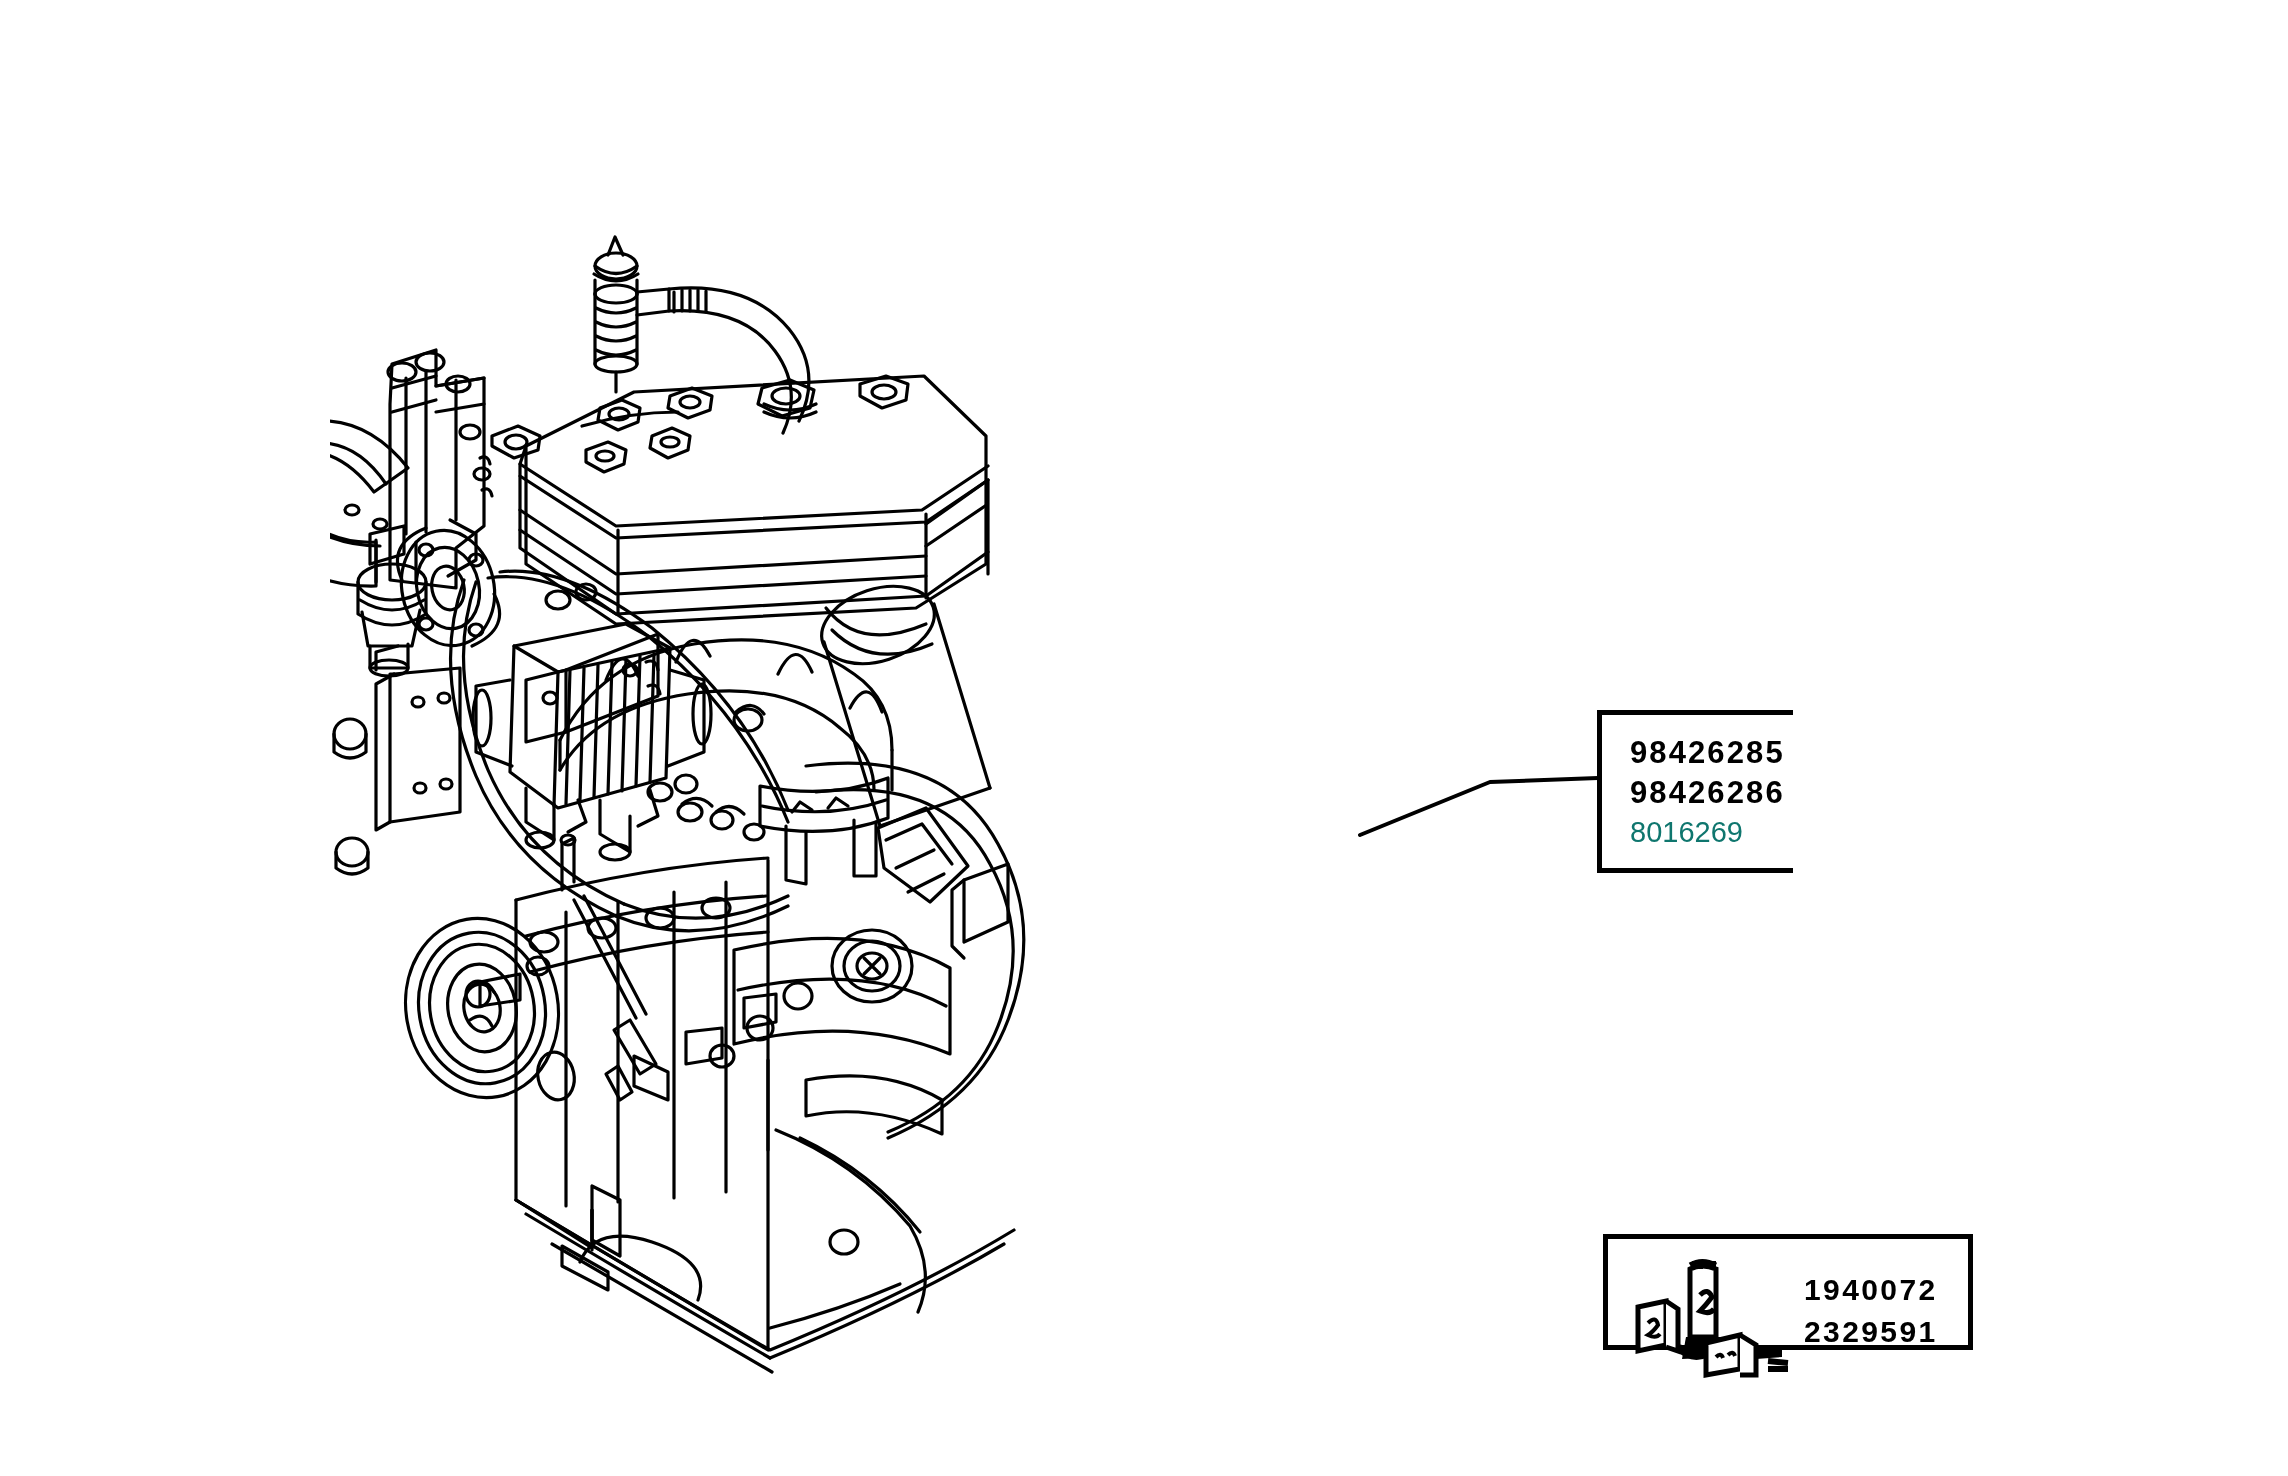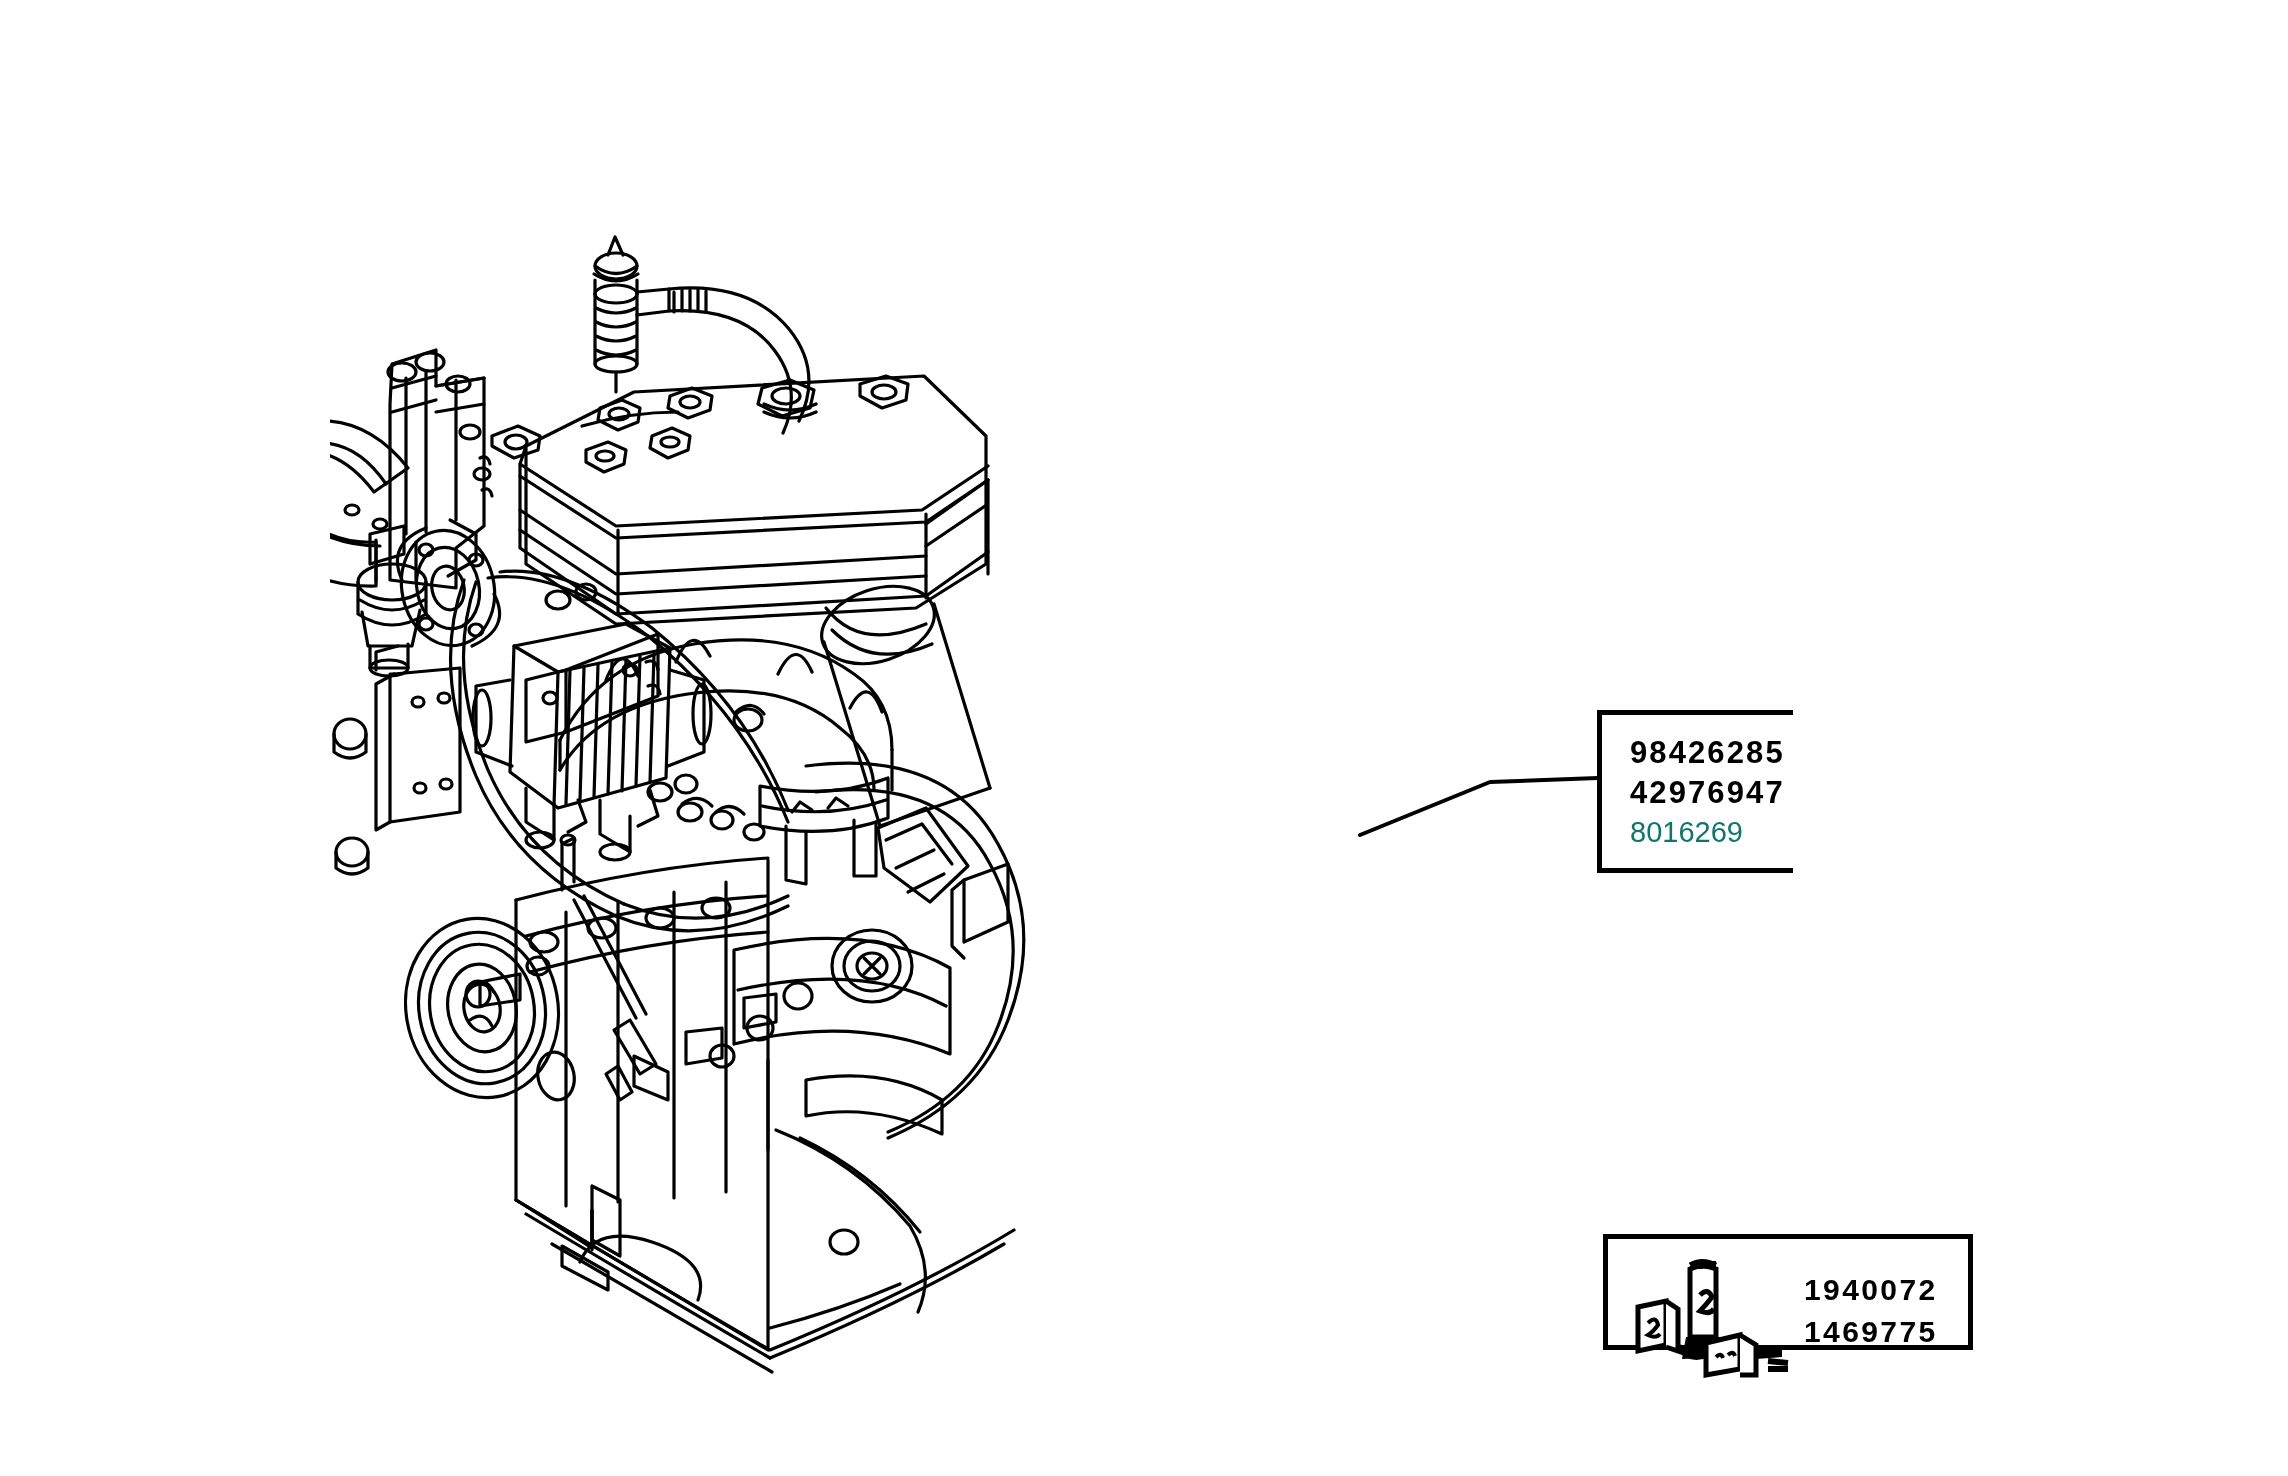--- a/index.html
+++ b/index.html
@@ -368,21 +368,21 @@
 
   <div id="leader-line">
     <svg viewBox="0 0 290 130" xmlns="http://www.w3.org/2000/svg">
       <polyline points="30,95 160,42 268,38" fill="none" stroke="#000" stroke-width="4" stroke-linecap="round" stroke-linejoin="round"></polyline>
     </svg>
   </div>
 
   <div id="callout-box">
     <div class="lines">
       <div class="pn-bold">98426285</div>
-      <div class="pn-bold">42976947</div>
+      <div class="pn-bold">98426286</div>
       <div class="pn-regular">8016269</div>
     </div>
   </div>
 
   <div id="legend-box">
 
     <div id="legend-thumb">
       <svg viewBox="0 0 180 130" xmlns="http://www.w3.org/2000/svg">
 
         <path d="M62 18 q12 -6 26 0 l0 68 l-26 0 z" fill="#fff" stroke="#000" stroke-width="5"></path>
@@ -402,18 +402,18 @@
         <path d="M112 84 l16 10 l0 30 l-16 0" fill="#fff" stroke="#000" stroke-width="5"></path>
         <path d="M88 106 q5 -5 7 1 M100 104 q5 -5 7 1" fill="none" stroke="#000" stroke-width="4"></path>
 
         <path d="M128 96 l26 0 l0 10 l-26 2 z" fill="#000"></path>
         <path d="M140 110 l20 2 M140 118 l20 0" stroke="#000" stroke-width="6"></path>
       </svg>
     </div>
 
     <div id="legend-numbers">
       <div class="pn-bold">1940072</div>
-      <div class="pn-bold">1469775</div>
+      <div class="pn-bold">2329591</div>
     </div>
 
   </div>
 
 </div>
 
 </body></html>

